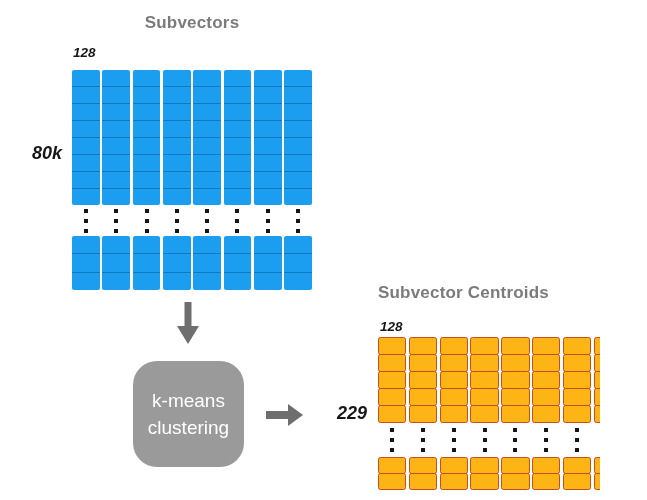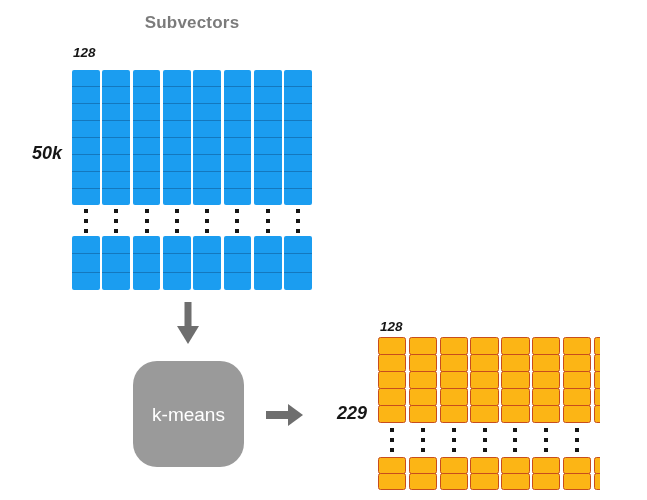--- a/index.html
+++ b/index.html
@@ -54,21 +54,21 @@
   .arrow-down  { left:177px; top:302px; }
   .arrow-right { left:266px; top:404px; }
 </style>
 </head>
 <body>
 
 <div class="canvas">
 
   <div class="abs section-title title-subvectors">Subvectors</div>
   <div class="abs dim-label label-128-left">128</div>
-  <div class="abs dim-label label-50k">50k</div>
+  <div class="abs dim-label label-50k">80k</div>
 
   <div class="abs grid grid-blue">
       <div class="block main">
         <div class="col">
           <div class="cell"></div>
           <div class="cell"></div>
           <div class="cell"></div>
           <div class="cell"></div>
           <div class="cell"></div>
           <div class="cell"></div>
@@ -232,28 +232,30 @@
       </div>
     </div>
 
   <svg class="abs arrow arrow-down" width="22" height="42" viewBox="0 0 22 42">
     <rect x="7.5" y="0" width="7" height="25" fill="currentColor"></rect>
     <polygon points="0,24 22,24 11,42" fill="currentColor"></polygon>
   </svg>
 
   <div class="abs kmeans-box">
     <div>k-means</div>
+    <div>clustering</div>
   </div>
 
   <svg class="abs arrow arrow-right" width="37" height="22" viewBox="0 0 37 22">
     <rect x="0" y="7" width="23" height="8" fill="currentColor"></rect>
     <polygon points="22,0 37,11 22,22" fill="currentColor"></polygon>
   </svg>
 
   <div class="abs dim-label label-256">229</div>
+  <div class="abs section-title title-centroids">Subvector Centroids</div>
   <div class="abs dim-label label-128-right">128</div>
 
   <div class="abs grid grid-orange">
       <div class="block main">
         <div class="col">
           <div class="cell"></div>
           <div class="cell"></div>
           <div class="cell"></div>
           <div class="cell"></div>
           <div class="cell"></div>

